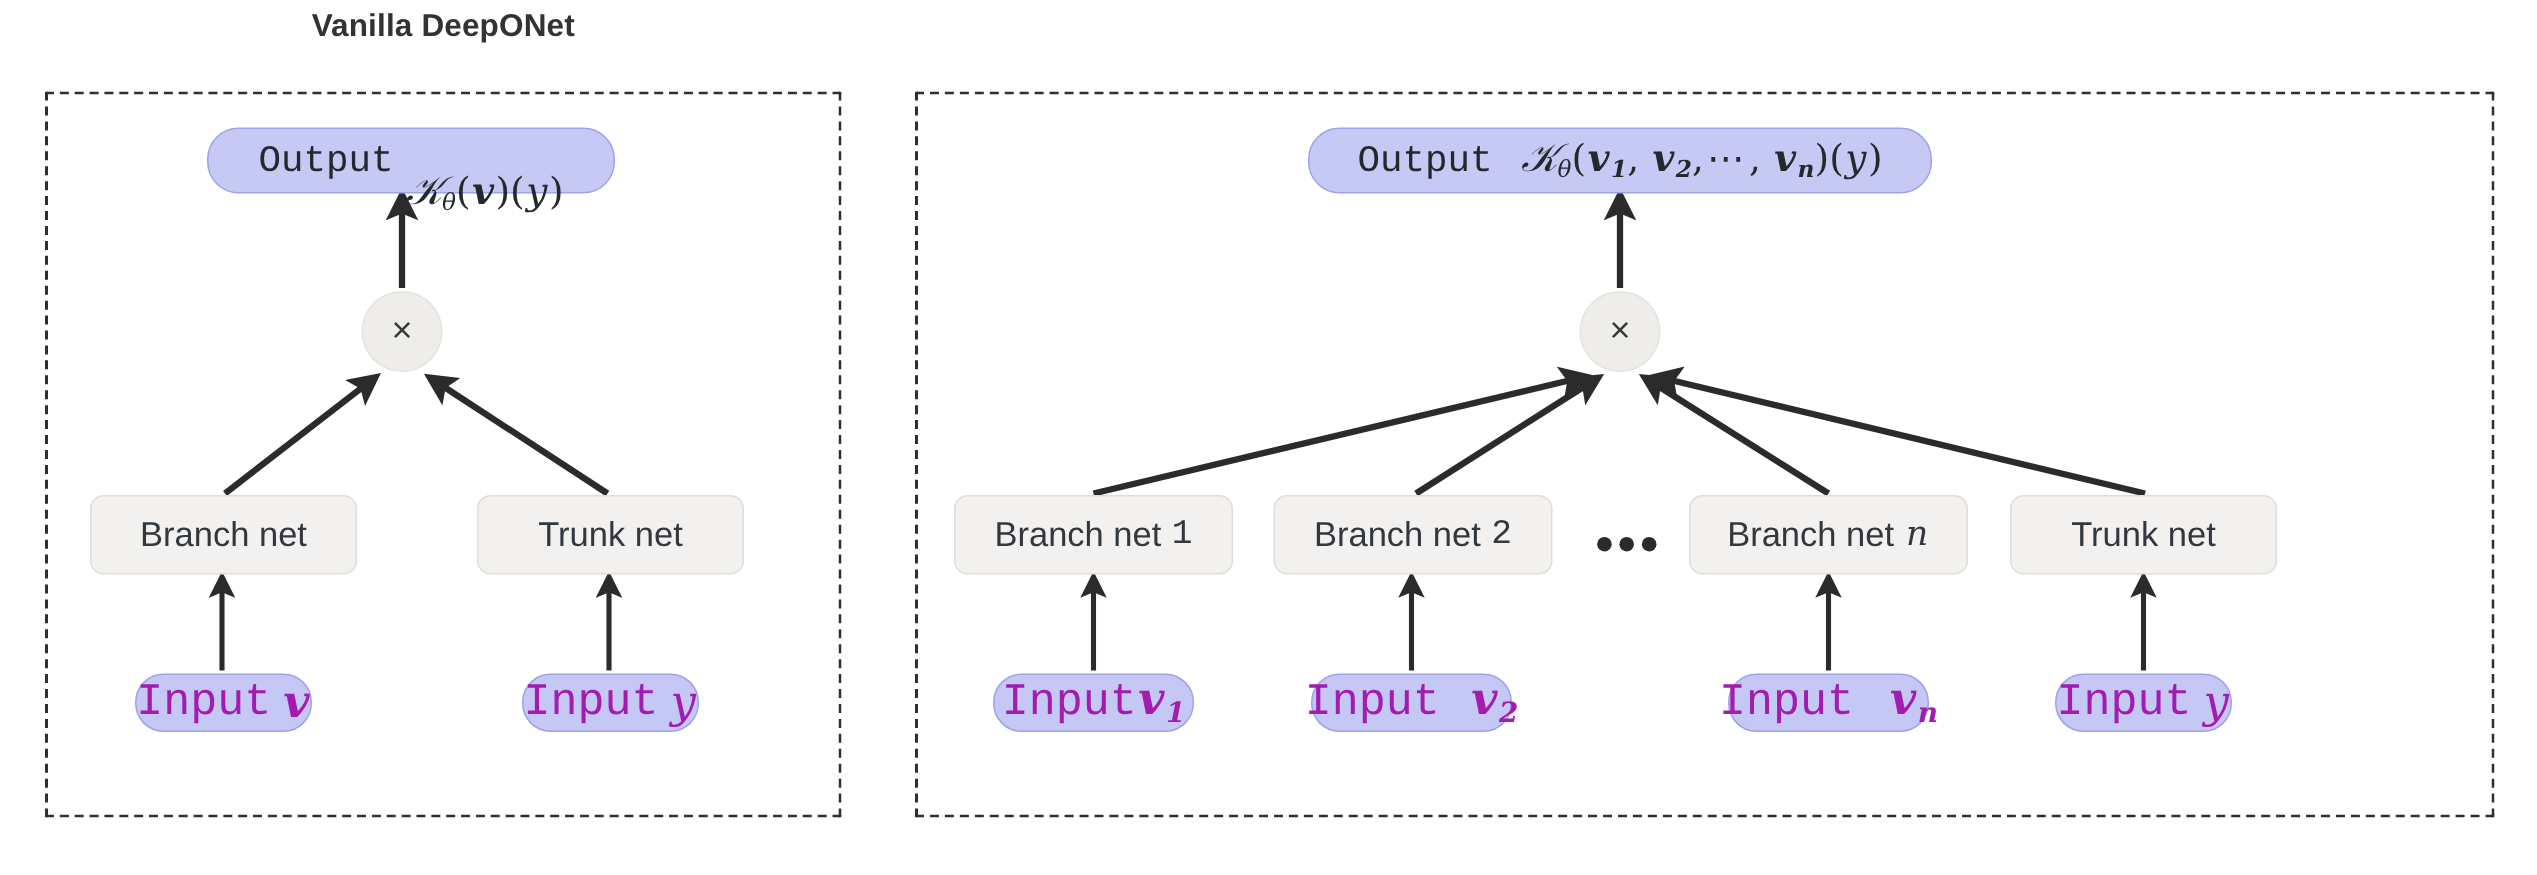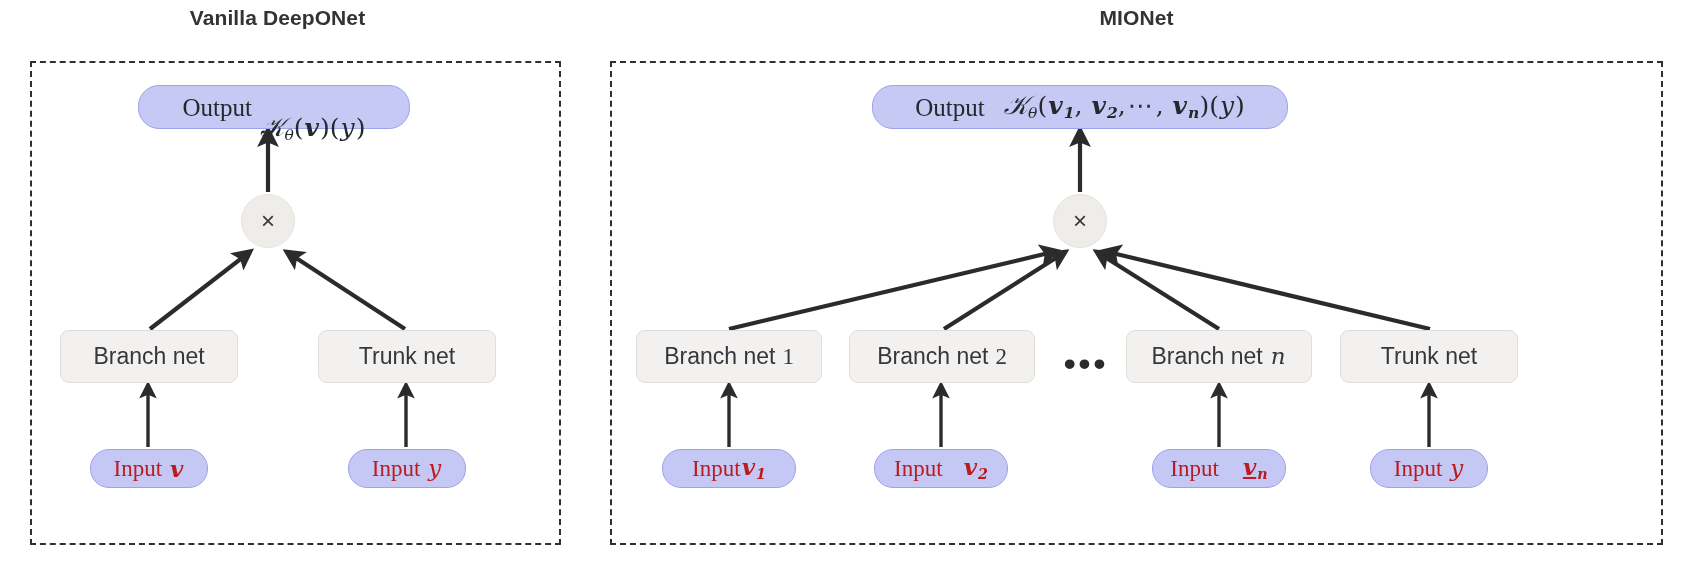--- a/index.html
+++ b/index.html
@@ -50,22 +50,22 @@
     background: #f2f1ef;
     border: 1.6px solid #e0ddd8;
     border-radius: 9px;
     font-size: 23px;
     color: #32383d;
   }
   .node-io {
     background: #c5c7f4;
     border: 1.8px solid #9ea2ec;
     border-radius: 19px;
-    font-size: 23px;
-    color: #b91c1c;
+    font-size: 30px;
+    color: #a21caf;
   }
   .node-output {
     background: #c7c9f5;
     border: 1.8px solid #9ea2ec;
     border-radius: 21px;
     font-size: 25px;
     color: #25282c;
   }
   .mul-node {
     position: absolute;
@@ -126,21 +126,21 @@
     vertical-align: -0.28em;
     font-family: "DejaVu Serif", serif;
     font-style: italic;
     font-weight: normal;
   }
   .paren {
     font-family: "DejaVu Serif", serif;
     font-style: normal;
   }
   .lbl {
-    font-family: Liberation Serif, serif;
+    font-family: Liberation Mono, monospace;
   }
   .cdots {
     font-family: "DejaVu Serif", serif;
     letter-spacing: 1px;
     padding: 0 2px;
   }
 </style>
 </head>
 <body>
 
@@ -172,21 +172,21 @@
     <line x1="1219" y1="329" x2="1100" y2="254" stroke="#2b2b2b" stroke-width="4.2" marker-end="url(#arrowhead)"></line>
 
     <line x1="1430" y1="329" x2="1108" y2="252" stroke="#2b2b2b" stroke-width="4.2" marker-end="url(#arrowhead)"></line>
 
     <line x1="729" y1="447" x2="729" y2="388" stroke="#2b2b2b" stroke-width="3.4" marker-end="url(#arrowhead)"></line>
     <line x1="941" y1="447" x2="941" y2="388" stroke="#2b2b2b" stroke-width="3.4" marker-end="url(#arrowhead)"></line>
     <line x1="1219" y1="447" x2="1219" y2="388" stroke="#2b2b2b" stroke-width="3.4" marker-end="url(#arrowhead)"></line>
     <line x1="1429" y1="447" x2="1429" y2="388" stroke="#2b2b2b" stroke-width="3.4" marker-end="url(#arrowhead)"></line>
   </svg>
 
-  <div class="panel-title" style="left:12px; top:6px; width:531px;">Vanilla DeepONet</div>
+  <div class="panel-title" style="left:30px; top:6px; width:531px;">Vanilla DeepONet</div>
 
   <div class="dashed-box" style="left:30px; top:61px; width:531px; height:484px;"></div>
 
   <div class="node node-output" style="left:138px; top:85px; width:272px; height:44px;">
     <span class="lbl">Output</span>
     <span style="margin-left:8px;margin-top:44px;">
       <span class="mathop" style="font-size:1.05em;">𝒦</span><span class="sub-plain">θ</span><span class="paren">(</span><span class="mathvar">v</span><span class="paren">)(</span><span class="mathvar-plain">y</span><span class="paren">)</span>
     </span>
   </div>
 
@@ -205,21 +205,20 @@
   <div class="node node-io" style="left:90px; top:449px; width:118px; height:39px;">
     <span class="lbl">Input</span>
     <span class="mathvar" style="margin-left:7px;">v</span>
   </div>
 
   <div class="node node-io" style="left:348px; top:449px; width:118px; height:39px;">
     <span class="lbl">Input</span>
     <span class="mathvar-plain" style="margin-left:7px;">y</span>
   </div>
 
-  <div class="panel-title" style="left:610px; top:6px; width:1053px;">MIONet</div>
 
   <div class="dashed-box" style="left:610px; top:61px; width:1053px; height:484px;"></div>
 
   <div class="node node-output" style="left:872px; top:85px; width:416px; height:44px;">
     <span class="lbl">Output</span>
     <span style="margin-left:19px;">
       <span class="mathop" style="font-size:1.05em;">𝒦</span><span class="sub-plain">θ</span><span class="paren">(</span><span class="mathvar">v</span><span class="sub">1</span><span class="paren">,&nbsp;</span><span class="mathvar">v</span><span class="sub">2</span><span class="paren">,</span><span class="cdots">⋯</span><span class="paren">,&nbsp;</span><span class="mathvar">v</span><span class="sub">n</span><span class="paren">)(</span><span class="mathvar-plain">y</span><span class="paren">)</span>
     </span>
   </div>
 
@@ -253,21 +252,21 @@
     <span style="margin-left:0;"><span class="mathvar">v</span><span class="sub">1</span></span>
   </div>
 
   <div class="node node-io" style="left:874px; top:449px; width:134px; height:39px;">
     <span class="lbl">Input</span>
     <span style="margin-left:20px;"><span class="mathvar">v</span><span class="sub">2</span></span>
   </div>
 
   <div class="node node-io" style="left:1152px; top:449px; width:134px; height:39px;">
     <span class="lbl">Input</span>
-    <span style="margin-left:23px;text-decoration:underline;"><span class="mathvar">v</span><span class="sub">n</span></span>
+    <span style="margin-left:23px;"><span class="mathvar">v</span><span class="sub">n</span></span>
   </div>
 
   <div class="node node-io" style="left:1370px; top:449px; width:118px; height:39px;">
     <span class="lbl">Input</span>
     <span class="mathvar-plain" style="margin-left:7px;">y</span>
   </div>
 
 </div>
 
 </body></html>

